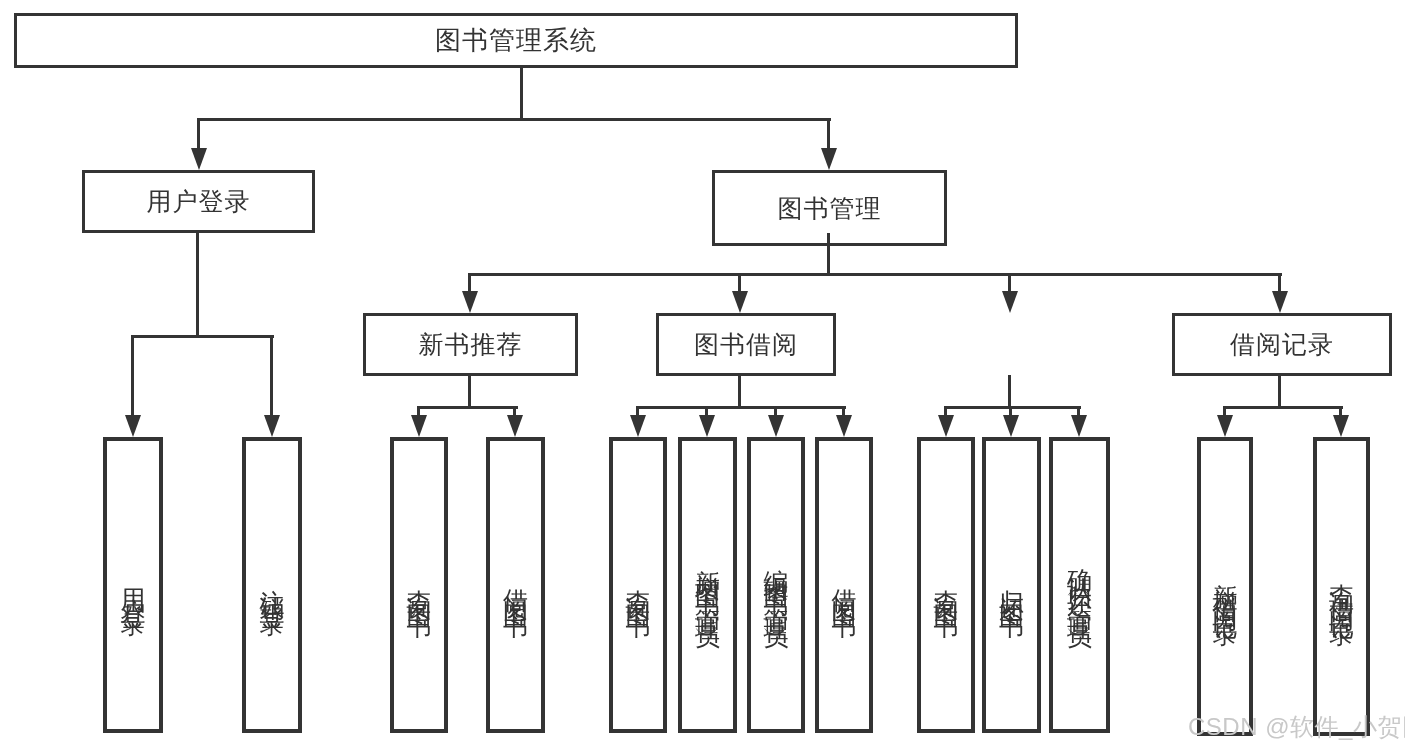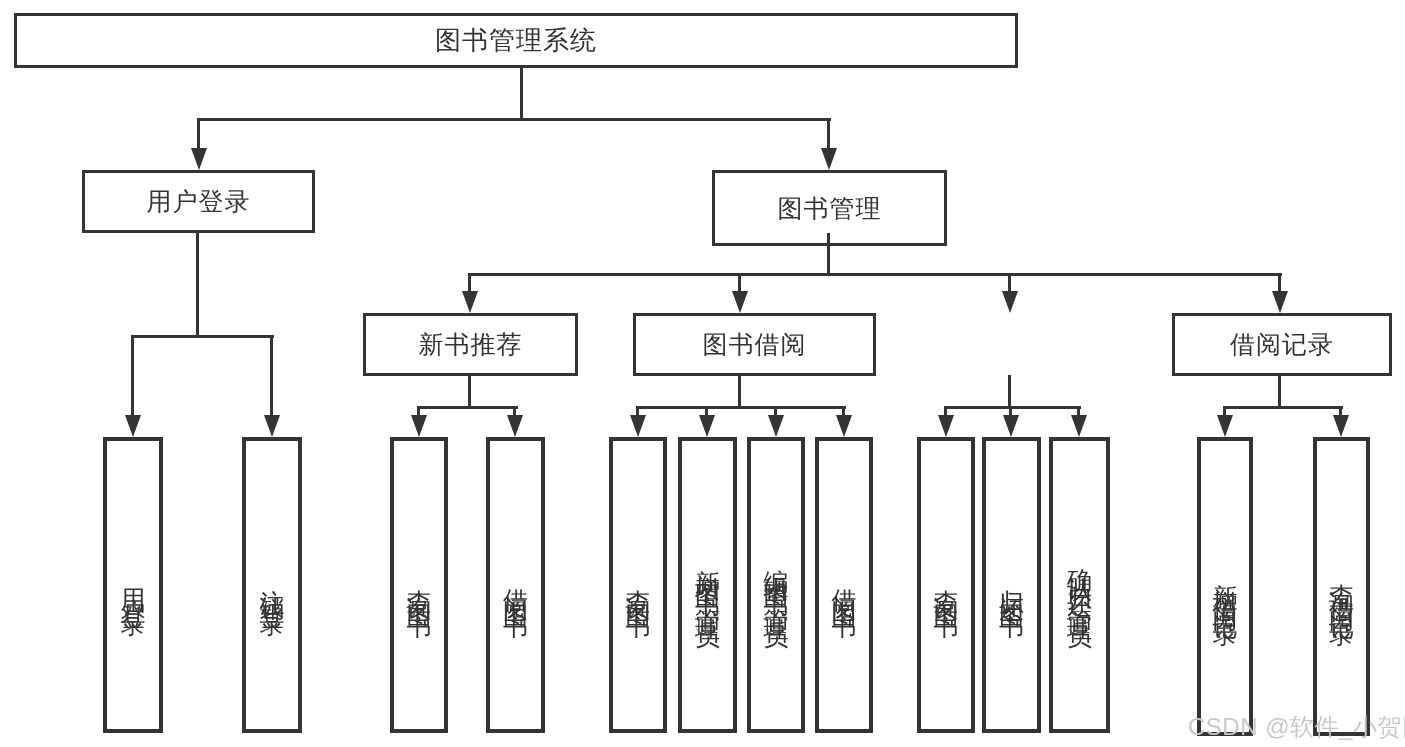--- a/index.html
+++ b/index.html
@@ -74,21 +74,21 @@
   <div class="box hbox" style="left:82px;top:170px;width:233px;height:63px">
     <span>用户登录</span>
   </div>
   <div class="box hbox" style="left:712px;top:170px;width:235px;height:76px">
     <span>图书管理</span>
   </div>
 
   <div class="box hbox" style="left:363px;top:313px;width:215px;height:63px">
     <span>新书推荐</span>
   </div>
-  <div class="box hbox" style="left:633px;top:313px;width:243px;height:63px">
+  <div class="box hbox" style="left:656px;top:313px;width:180px;height:63px">
     <span>图书借阅</span>
   </div>
   <div class="box hbox" style="left:1172px;top:313px;width:220px;height:63px">
     <span>借阅记录</span>
   </div>
 
   <div class="box vbox" style="left:103px;top:437px;width:60px;height:296px">
     <span class="vtext">用户登录</span>
   </div>
   <div class="box vbox" style="left:242px;top:437px;width:60px;height:296px">

